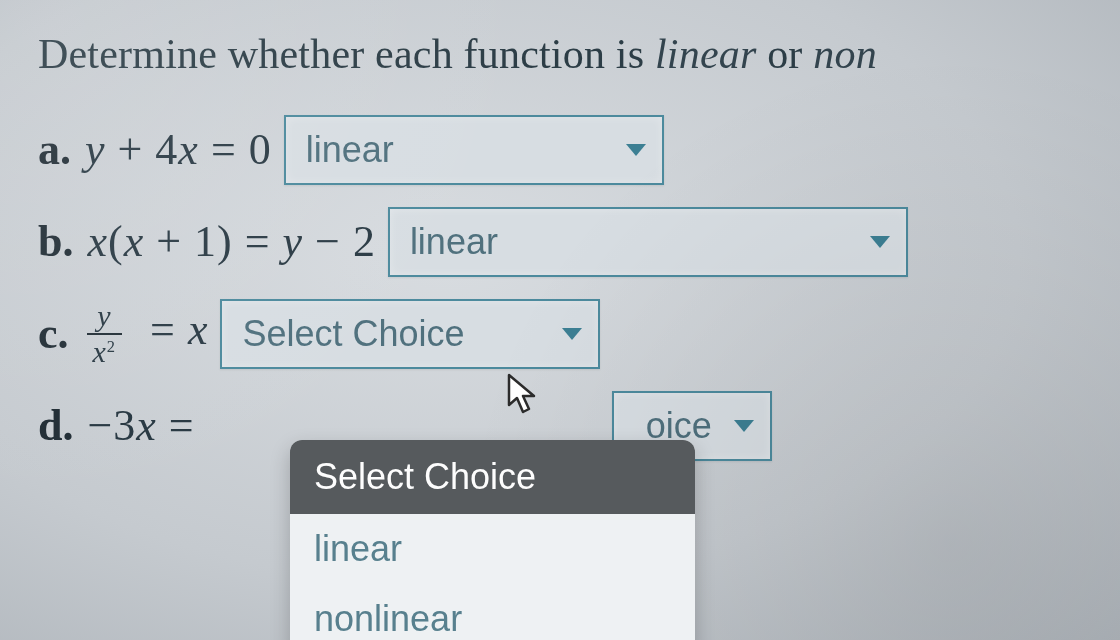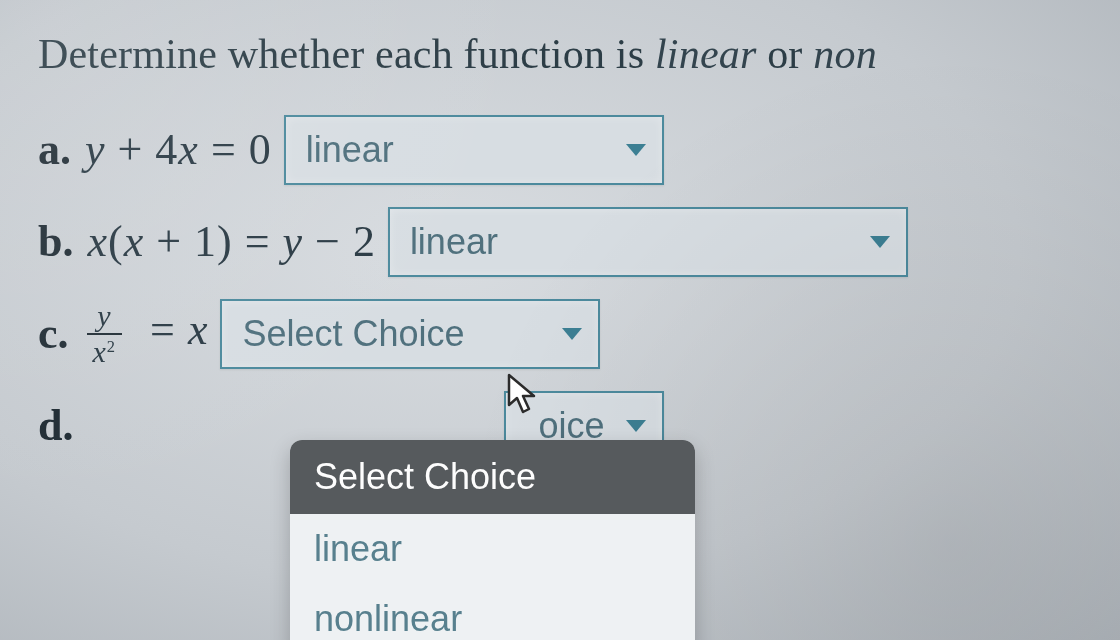--- a/index.html
+++ b/index.html
@@ -170,20 +170,23 @@
         <span>&nbsp;<span class="n">=</span>&nbsp;x</span>
       </span>
       <span class="select mid">
         <span>Select Choice</span>
         <span class="chev"></span>
       </span>
     </div>
 
     <div class="row d-row">
       <span class="lbl">d.</span>
+      <span class="math">
+        <span class="n">−3</span>x&nbsp;<span class="n">=</span>
+      </span>
       <span style="display:inline-block; width:405px;"></span>
       <span class="select partial">
         <span>oice</span>
         <span class="chev"></span>
       </span>
     </div>
 
   </div>
 </div>
 

